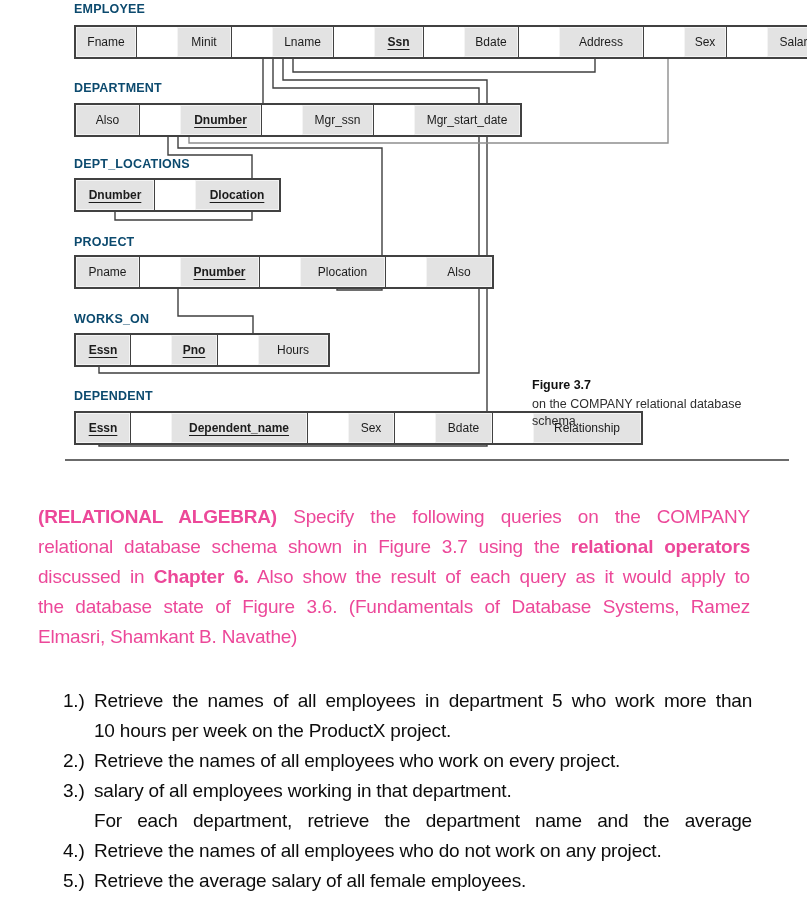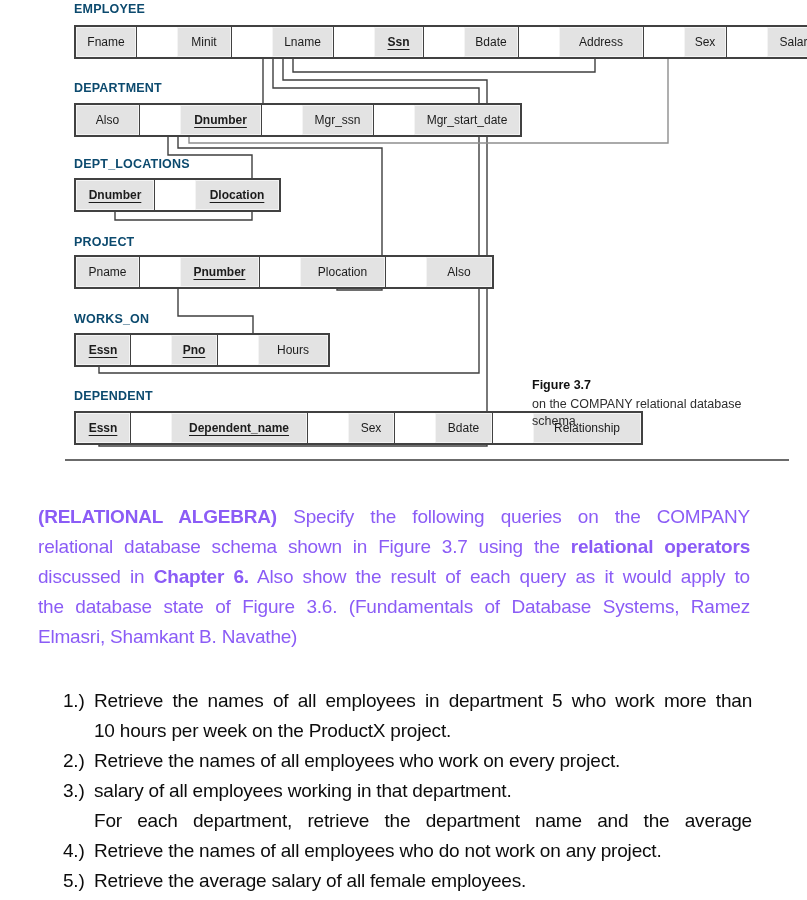--- a/index.html
+++ b/index.html
@@ -15,21 +15,21 @@
         box-sizing:border-box;border-right:1.3px solid #414141;box-shadow:inset 0 0 0 1px #f4f4f4;
         font-size:12px;color:#1c1c1c;white-space:nowrap;overflow:hidden;}
   .cell:last-child{border-right:none;}
   .cell .u{text-decoration:underline;text-underline-offset:2.5px;text-decoration-thickness:1px;font-weight:bold;}
 
   .caption{position:absolute;left:532px;top:377px;width:262px;font-size:12.5px;color:#2e2e2e;line-height:17.5px;}
   .cap-title{font-weight:bold;color:#111;margin-bottom:1px;}
 
   
   .exercise{position:absolute;left:38px;top:502px;width:712px;font-size:19px;line-height:30px;
-            color:#8b5cf6;letter-spacing:-.2px;}
+            color:#ec4899;letter-spacing:-.2px;}
   .tline{white-space:normal;}
   .tline.just{text-align:justify;text-align-last:justify;text-justify:inter-word;}
   .exercise b,.questions b{font-weight:bold;}
 
   
   .questions{position:absolute;left:63px;top:686px;width:689px;font-size:19px;line-height:30px;
              color:#0c0c0c;letter-spacing:-.2px;}
   .q-row{display:flex;align-items:flex-start;}
   .q-marker{flex:none;width:31px;}
   .q-lines{flex:1;min-width:0;}

